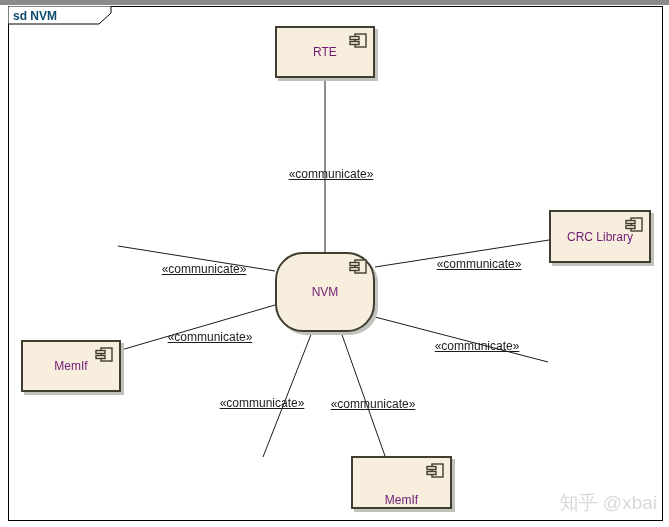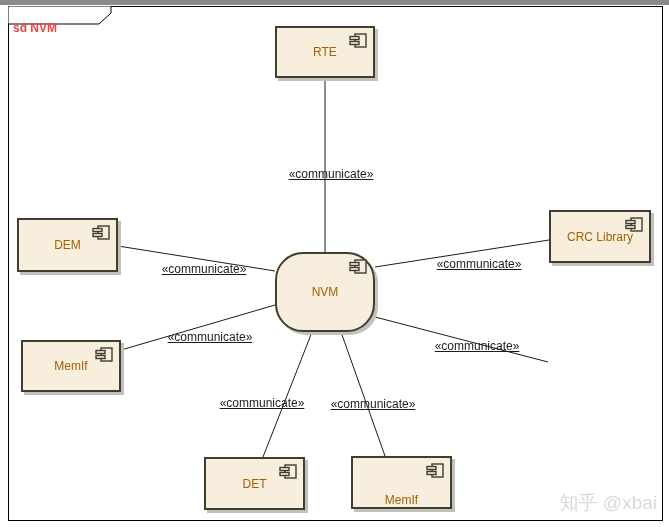--- a/index.html
+++ b/index.html
@@ -18,37 +18,36 @@
     position:absolute;left:8px;top:6px;width:653px;height:513px;
     border:1px solid #000000;
     background:transparent;
   }
   .frame-tab{
     position:absolute;left:8px;top:6px;width:104px;height:19px;
   }
   .frame-tab svg{display:block;}
   .frame-title{
     position:absolute;left:13px;top:9px;
-    font-size:12px;font-weight:bold;color:#ef4444;
+    font-size:12px;font-weight:bold;color:#0c4a6e;
     white-space:nowrap;
-    margin-top:12px;
   }
   #edges{
     position:absolute;left:0;top:0;width:669px;height:527px;
   }
   .node{
     position:absolute;
     background:#f7eedd;
     border:2px solid #403d31;
     box-shadow:3px 3px 0 #c2c2bd;
     box-sizing:border-box;
     display:flex;align-items:center;justify-content:center;
   }
   .node-label{
-    font-size:12px;color:#a16207;
+    font-size:12px;color:#701a75;
     white-space:nowrap;
   }
   .comp-icon{
     position:absolute;top:5px;right:6px;width:18px;height:15px;
   }
   .edge-label{
     position:absolute;
     transform:translate(-50%,-50%);
     font-size:12px;color:#1c1c1c;
     white-space:nowrap;
@@ -88,28 +87,20 @@
 
   <div class="node" style="left:275px;top:26px;width:100px;height:52px;">
     <svg class="comp-icon" viewBox="0 0 18 15">
         <rect x="6" y="1" width="11" height="13" fill="#f7eedd" stroke="#403d31" stroke-width="1.4"></rect>
         <rect x="1" y="3.5" width="9" height="3" fill="#f7eedd" stroke="#403d31" stroke-width="1.4"></rect>
         <rect x="1" y="8.5" width="9" height="3" fill="#f7eedd" stroke="#403d31" stroke-width="1.4"></rect>
       </svg>
     <span class="node-label">RTE</span>
   </div>
 
-  <div class="node" style="left:17px;top:218px;width:101px;height:54px;">
-    <svg class="comp-icon" viewBox="0 0 18 15">
-        <rect x="6" y="1" width="11" height="13" fill="#f7eedd" stroke="#403d31" stroke-width="1.4"></rect>
-        <rect x="1" y="3.5" width="9" height="3" fill="#f7eedd" stroke="#403d31" stroke-width="1.4"></rect>
-        <rect x="1" y="8.5" width="9" height="3" fill="#f7eedd" stroke="#403d31" stroke-width="1.4"></rect>
-      </svg>
-    <span class="node-label">DEM</span>
-  </div>
 
   <div class="node" style="left:549px;top:210px;width:102px;height:53px;">
     <svg class="comp-icon" viewBox="0 0 18 15">
         <rect x="6" y="1" width="11" height="13" fill="#f7eedd" stroke="#403d31" stroke-width="1.4"></rect>
         <rect x="1" y="3.5" width="9" height="3" fill="#f7eedd" stroke="#403d31" stroke-width="1.4"></rect>
         <rect x="1" y="8.5" width="9" height="3" fill="#f7eedd" stroke="#403d31" stroke-width="1.4"></rect>
       </svg>
     <span class="node-label">CRC Library</span>
   </div>
 
@@ -125,28 +116,20 @@
   <div class="node" style="left:21px;top:340px;width:100px;height:52px;">
     <svg class="comp-icon" viewBox="0 0 18 15">
         <rect x="6" y="1" width="11" height="13" fill="#f7eedd" stroke="#403d31" stroke-width="1.4"></rect>
         <rect x="1" y="3.5" width="9" height="3" fill="#f7eedd" stroke="#403d31" stroke-width="1.4"></rect>
         <rect x="1" y="8.5" width="9" height="3" fill="#f7eedd" stroke="#403d31" stroke-width="1.4"></rect>
       </svg>
     <span class="node-label">MemIf</span>
   </div>
 
 
-  <div class="node" style="left:204px;top:457px;width:101px;height:53px;">
-    <svg class="comp-icon" viewBox="0 0 18 15">
-        <rect x="6" y="1" width="11" height="13" fill="#f7eedd" stroke="#403d31" stroke-width="1.4"></rect>
-        <rect x="1" y="3.5" width="9" height="3" fill="#f7eedd" stroke="#403d31" stroke-width="1.4"></rect>
-        <rect x="1" y="8.5" width="9" height="3" fill="#f7eedd" stroke="#403d31" stroke-width="1.4"></rect>
-      </svg>
-    <span class="node-label">DET</span>
-  </div>
 
   <div class="node" style="left:351px;top:456px;width:101px;height:53px;align-items:flex-end;">
     <svg class="comp-icon" viewBox="0 0 18 15">
         <rect x="6" y="1" width="11" height="13" fill="#f7eedd" stroke="#403d31" stroke-width="1.4"></rect>
         <rect x="1" y="3.5" width="9" height="3" fill="#f7eedd" stroke="#403d31" stroke-width="1.4"></rect>
         <rect x="1" y="8.5" width="9" height="3" fill="#f7eedd" stroke="#403d31" stroke-width="1.4"></rect>
       </svg>
     <span class="node-label">MemIf</span>
   </div>
 

